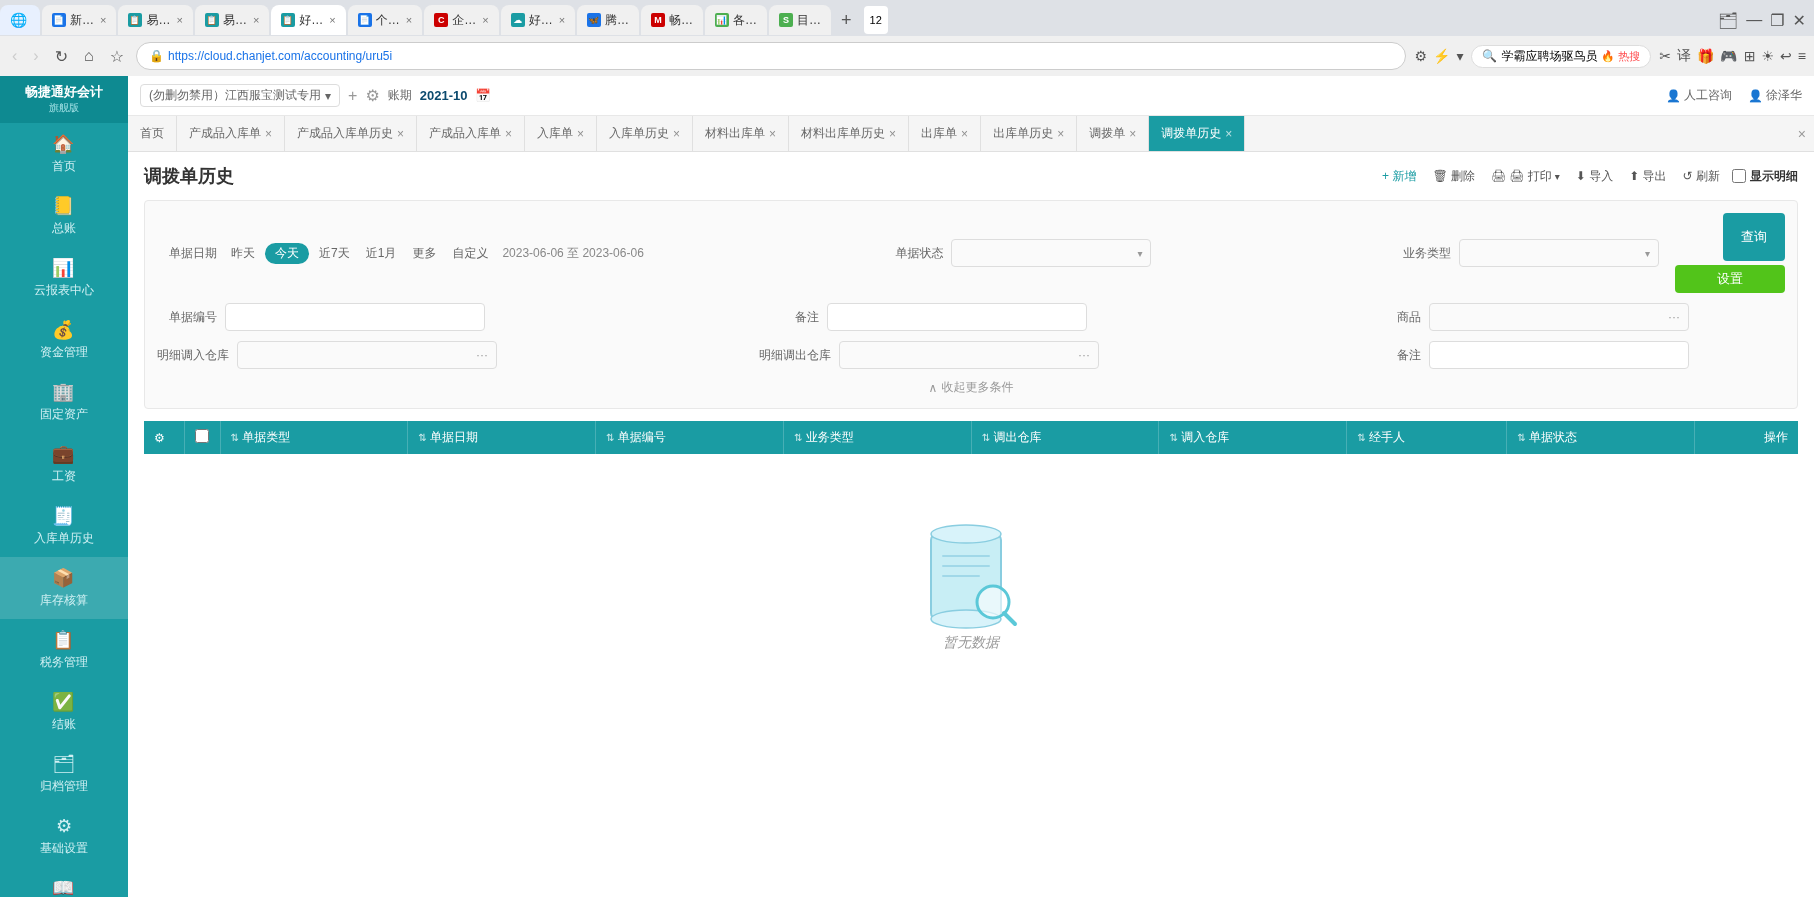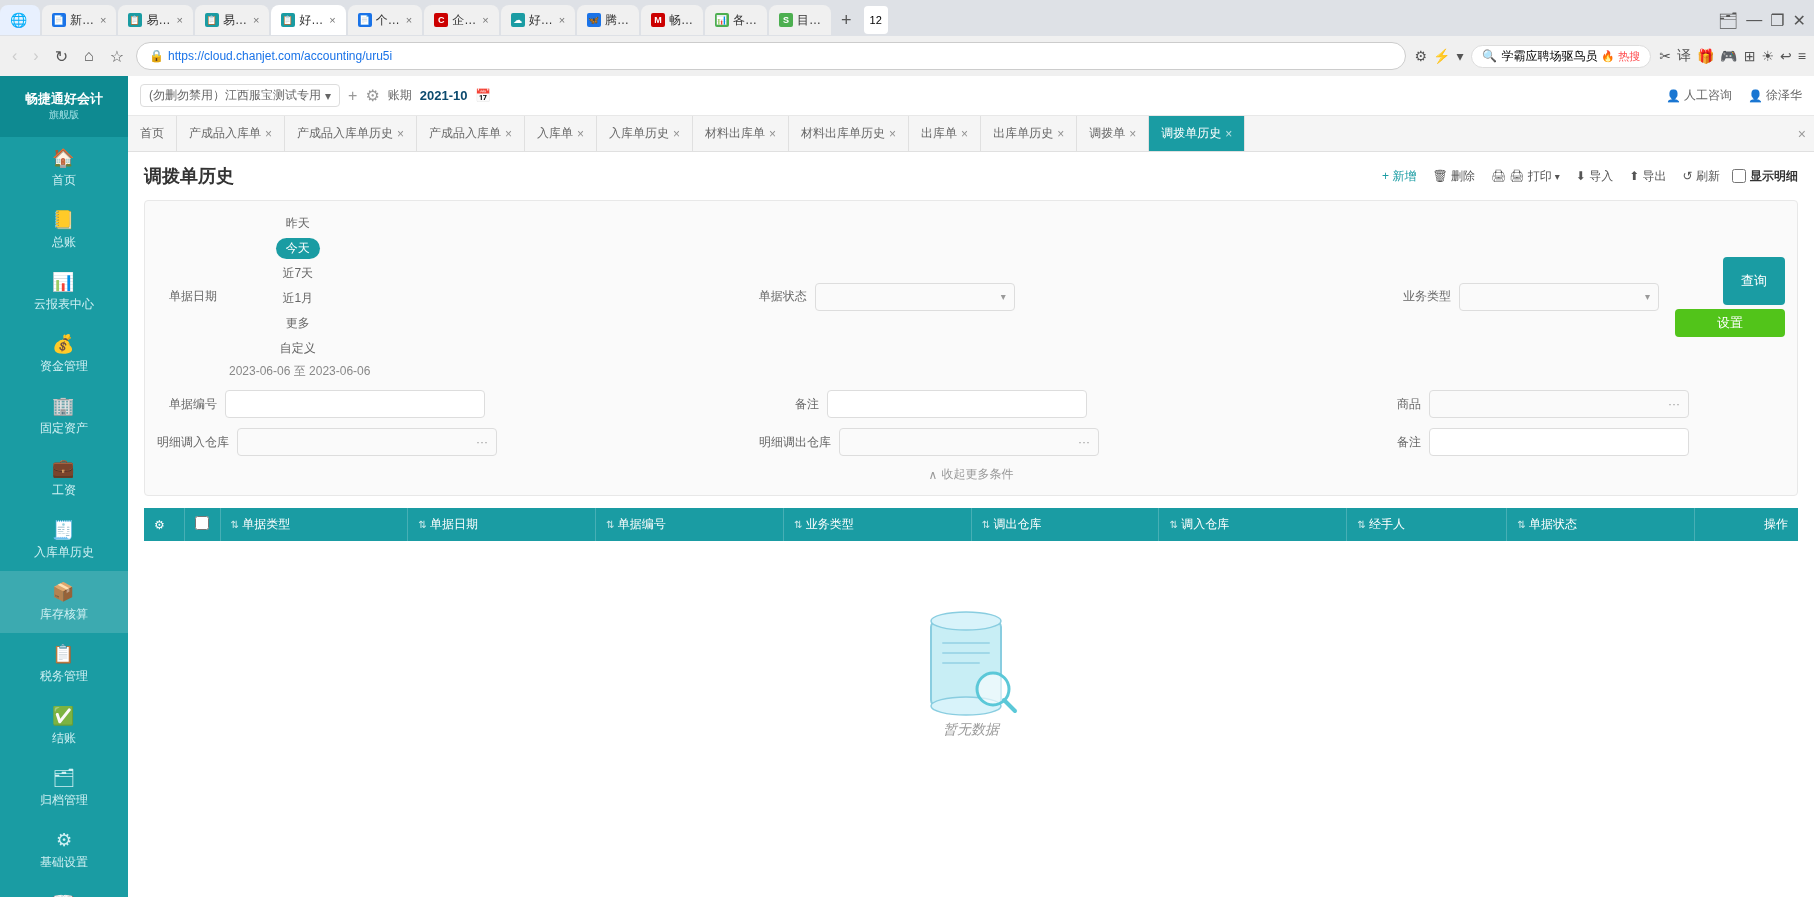--- a/index.html
+++ b/index.html
@@ -25,21 +25,21 @@
     .browser-tools { display: flex; align-items: center; gap: 6px; }
     .browser-tools span { font-size: 14px; color: #555; cursor: pointer; }
     .search-bar-right { background: #fff; border: 1px solid #ddd; border-radius: 20px; padding: 2px 10px; font-size: 12px; display: flex; align-items: center; gap: 4px; }
     .hot-tag { color: #ff4d4f; font-size: 11px; }
 
     
     .app-wrapper { display: flex; height: calc(897px - 76px); }
 
     
     .sidebar { width: 128px; background: #1a9ca3; display: flex; flex-direction: column; color: #fff; flex-shrink: 0; }
-    .sidebar-logo { background: #0e8a91; padding: 15px; text-align: center; }
+    .sidebar-logo { background: #0e8a91; padding: 8px; text-align: center; }
     .sidebar-logo-text { font-size: 13px; font-weight: bold; color: #fff; line-height: 1.3; }
     .sidebar-logo-sub { font-size: 10px; color: #a0e0e4; }
     .sidebar-nav { flex: 1; overflow-y: auto; }
     .sidebar-item { display: flex; flex-direction: column; align-items: center; padding: 10px 4px; cursor: pointer; color: #d0f0f3; font-size: 12px; gap: 3px; }
     .sidebar-item .si-icon { font-size: 18px; }
 
     
     .main-area { flex: 1; display: flex; flex-direction: column; background: #fff; overflow: hidden; }
 
     
@@ -59,21 +59,21 @@
     
     .page-content { flex: 1; overflow-y: auto; padding: 12px 16px; }
     .page-title { font-size: 18px; font-weight: bold; color: #333; margin-bottom: 12px; display: flex; align-items: center; justify-content: space-between; }
     .page-title-actions { display: flex; gap: 8px; align-items: center; }
     .action-btn { display: flex; align-items: center; gap: 3px; font-size: 12px; color: #555; cursor: pointer; border: none; background: none; padding: 2px 4px; }
 
     
     .filter-area { border: 1px solid #e8e8e8; border-radius: 4px; padding: 12px; margin-bottom: 12px; background: #fafafa; }
     .filter-row { display: flex; align-items: center; margin-bottom: 10px; gap: 8px; flex-wrap: wrap; }
     .filter-label { font-size: 12px; color: #666; white-space: nowrap; min-width: 60px; text-align: right; }
-    .filter-control { display: flex; align-items: center; gap: 4px; flex-direction: column; }
+    .filter-control { display: flex; align-items: center; gap: 4px; }
     .date-btn { font-size: 12px; color: #666; cursor: pointer; padding: 2px 6px; border-radius: 3px; }
     .date-btn.active { background: #1a9ca3; color: #fff; border-radius: 12px; padding: 2px 10px; }
     .date-range { font-size: 12px; color: #888; margin-left: 4px; }
     .select-control { border: 1px solid #ddd; border-radius: 4px; padding: 3px 8px; font-size: 12px; color: #666; display: flex; align-items: center; gap: 4px; min-width: 200px; height: 28px; }
     .select-arrow { color: #999; font-size: 10px; }
     .input-control { border: 1px solid #ddd; border-radius: 4px; padding: 3px 8px; font-size: 12px; color: #666; min-width: 200px; height: 28px; outline: none; }
     .btn-query { background: #1a9ca3; color: #fff; border: none; border-radius: 4px; padding: 15px 18px; font-size: 13px; cursor: pointer; margin-left: 48px; }
     .btn-settings { background: #52c41a; color: #fff; border: none; border-radius: 4px; padding: 5px 14px; font-size: 13px; cursor: pointer; }
     .collapse-btn { display: flex; align-items: center; justify-content: center; gap: 4px; font-size: 12px; color: #999; cursor: pointer; margin-top: 4px; }
 

